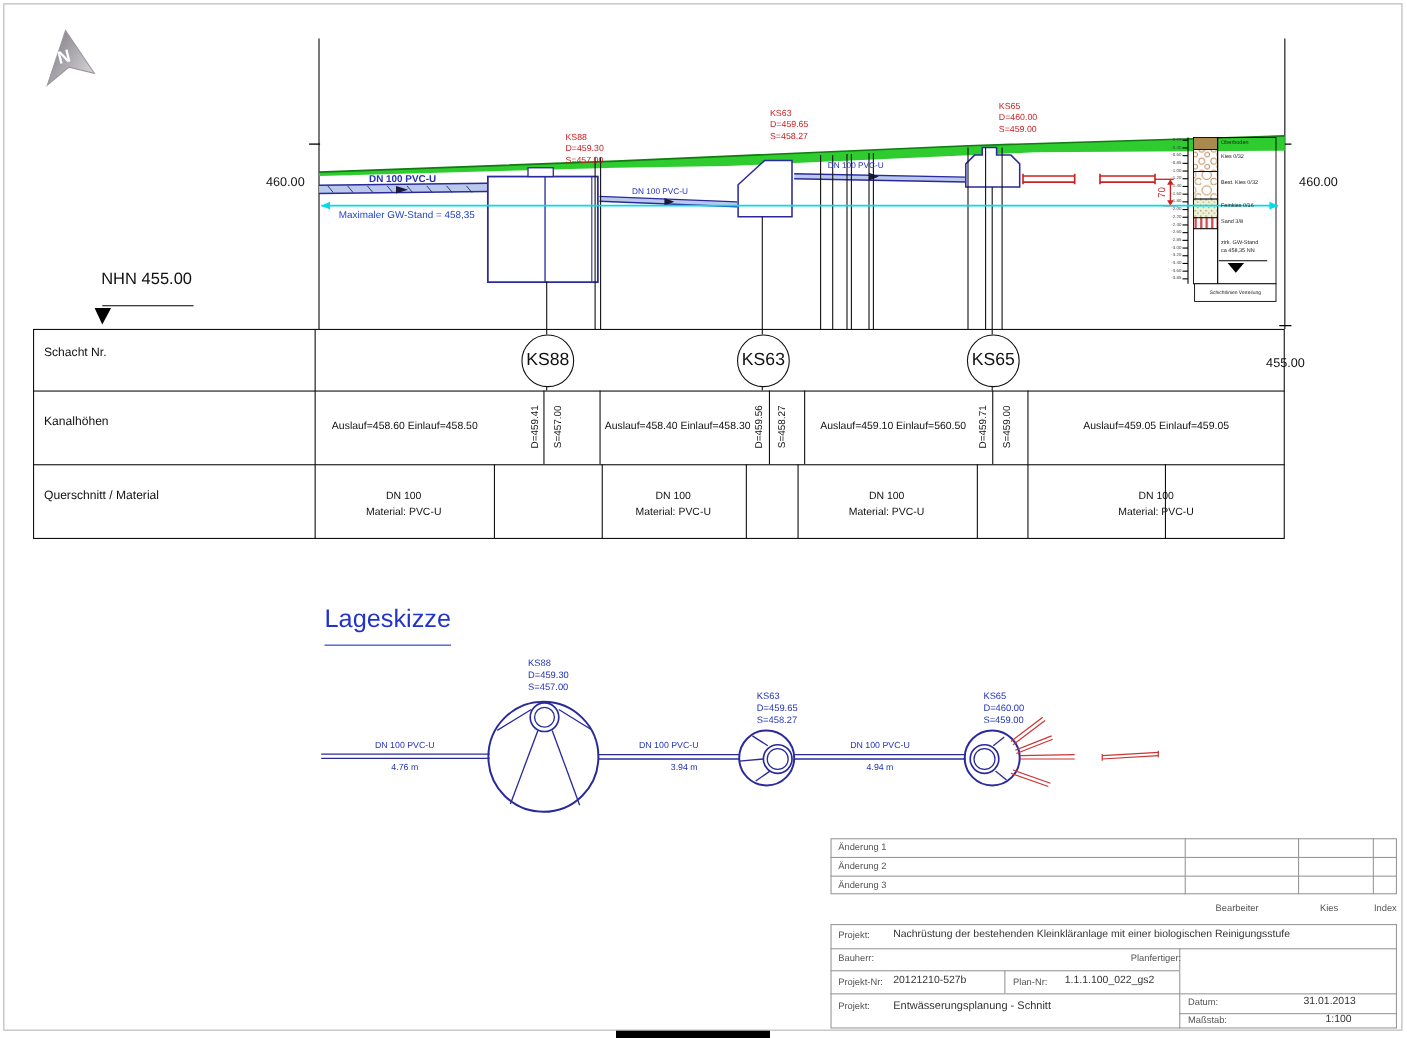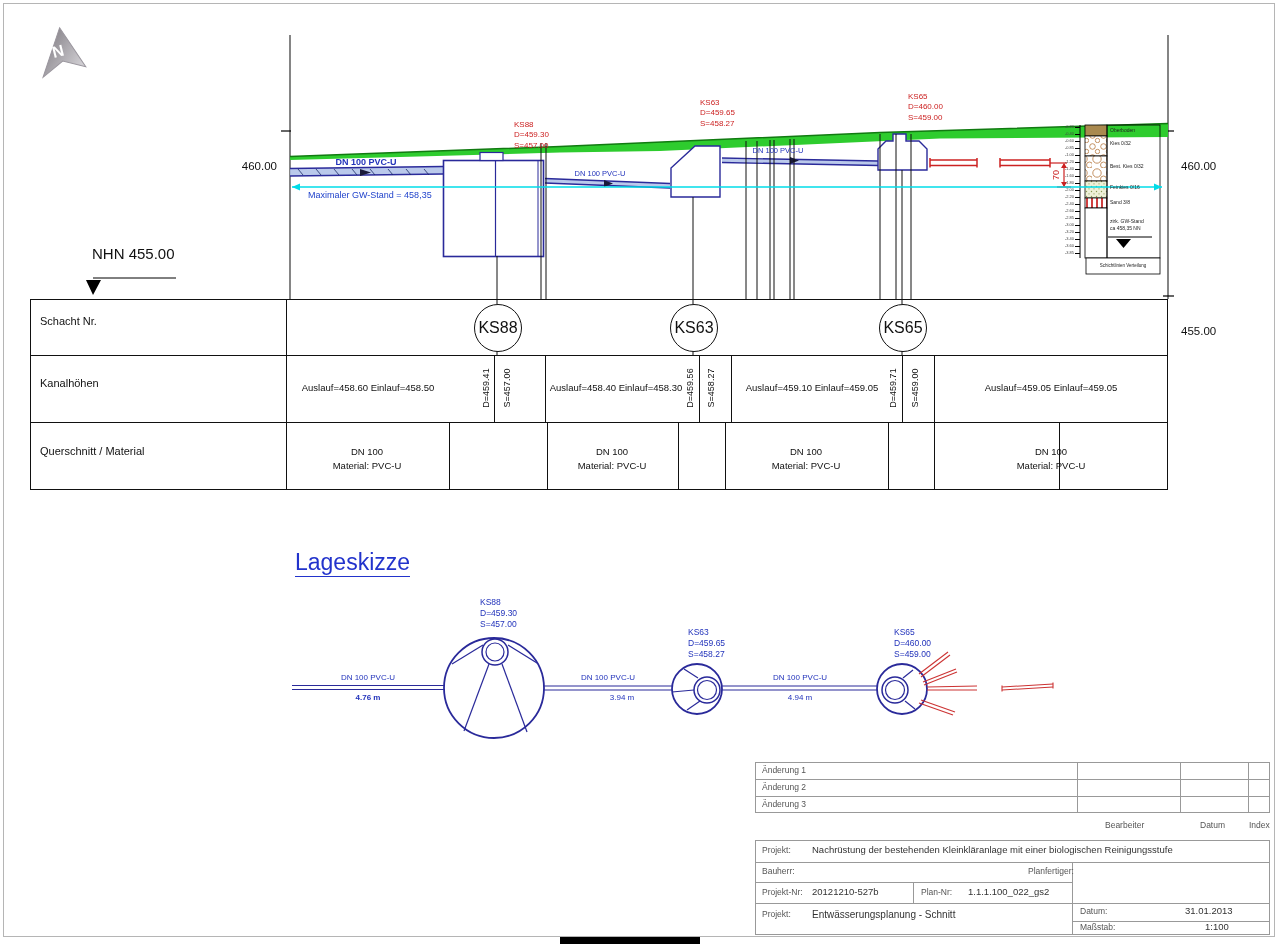--- a/index.html
+++ b/index.html
@@ -224,21 +224,21 @@
         <line x1="1002" y1="687" x2="1053" y2="684"></line>
           <line x1="1002" y1="690" x2="1053" y2="687"></line>
         <line x1="1002" y1="685.5" x2="1002" y2="691.5"></line>
           <line x1="1053" y1="682.5" x2="1053" y2="688.5"></line>
       </g>
     </g>
   </svg>
 
   <div class="t elev" style="left:232px;top:124px;width:45px;text-align:right;">460.00</div>
   <div class="t elev" style="left:1181px;top:124px;">460.00</div>
-  <div class="t elev" style="left:1181px;top:289px;">455.00</div>
+  <div class="t elev" style="left:1151px;top:289px;">455.00</div>
   <div class="t" style="left:92px;top:245px;font-size:15px;">NHN 455.00</div>
   <div class="t" style="left:308px;top:190px;font-size:9px;color:#2244cc;">Maximaler GW-Stand = 458,35</div>
 
   <div class="plabel" style="left:366px;top:157px;font-weight:bold;font-size:9px;">DN 100 PVC-U</div>
   <div class="plabel" style="left:600px;top:169px;font-size:7.5px;">DN 100 PVC-U</div>
   <div class="plabel" style="left:778px;top:146px;font-size:7.5px;">DN 100 PVC-U</div>
 
   <div class="t redlbl" style="left:514px;top:120px;">
     <div>KS88</div>
     <div>D=459.30</div>
@@ -359,21 +359,21 @@
 
   <div class="ln" style="left:494px;top:355px;width:1px;height:67px;"></div>
   <div class="ln" style="left:545px;top:355px;width:1px;height:67px;"></div>
   <div class="ln" style="left:699px;top:355px;width:1px;height:67px;"></div>
   <div class="ln" style="left:731px;top:355px;width:1px;height:67px;"></div>
   <div class="ln" style="left:902px;top:355px;width:1px;height:67px;"></div>
   <div class="ln" style="left:934px;top:355px;width:1px;height:67px;"></div>
 
   <div class="ktext" style="left:368px;top:382px;">Auslauf=458.60 Einlauf=458.50</div>
   <div class="ktext" style="left:616px;top:382px;">Auslauf=458.40 Einlauf=458.30</div>
-  <div class="ktext" style="left:812px;top:382px;">Auslauf=459.10 Einlauf=459.05</div>
+  <div class="ktext" style="left:812px;top:382px;">Auslauf=459.10 Einlauf=560.50</div>
   <div class="ktext" style="left:1051px;top:382px;">Auslauf=459.05 Einlauf=459.05</div>
 
   <div class="vtext" style="left:486px;top:388px;">D=459.41</div>
   <div class="vtext" style="left:507px;top:388px;">S=457.00</div>
   <div class="vtext" style="left:690px;top:388px;">D=459.56</div>
   <div class="vtext" style="left:711px;top:388px;">S=458.27</div>
   <div class="vtext" style="left:893px;top:388px;">D=459.71</div>
   <div class="vtext" style="left:915px;top:388px;">S=459.00</div>
 
   <div class="ln" style="left:449px;top:422px;width:1px;height:68px;"></div>
@@ -394,24 +394,24 @@
   </div>
   <div class="mtext" style="left:806px;top:445px;">
     <div>DN 100</div>
       <div>Material: PVC-U</div>
   </div>
   <div class="mtext" style="left:1051px;top:445px;">
     <div>DN 100</div>
       <div>Material: PVC-U</div>
   </div>
 
-  <div class="t" style="left:295px;top:549px;font-size:23px;color:#2233cc;border-bottom:1.8px solid #2233cc;padding-bottom:1px;">Lageskizze</div>
+  <div class="t" style="left:295px;top:549px;font-size:23px;color:#2233cc;border-bottom:1.8px solid #2233cc;padding-bottom:11px;">Lageskizze</div>
 
   <div class="plabel" style="left:368px;top:673px;">DN 100 PVC-U</div>
-  <div class="plabel" style="left:368px;top:693px;font-weight:bold;">4.76 m</div>
+  <div class="plabel" style="left:368px;top:693px;">4.76 m</div>
   <div class="plabel" style="left:608px;top:673px;">DN 100 PVC-U</div>
   <div class="plabel" style="left:608px;top:693px;padding-left:28px;">3.94 m</div>
   <div class="plabel" style="left:800px;top:673px;">DN 100 PVC-U</div>
   <div class="plabel" style="left:800px;top:693px;">4.94 m</div>
 
   <div class="t lslbl" style="left:480px;top:597px;">
     <div>KS88</div>
     <div>D=459.30</div>
     <div>S=457.00</div>
   </div>
@@ -429,21 +429,21 @@
   <div class="abs" style="left:755px;top:762px;width:515px;height:51px;border:1px solid #999;box-sizing:border-box;"></div>
   <div class="lng" style="left:755px;top:779px;width:515px;height:1px;"></div>
   <div class="lng" style="left:755px;top:796px;width:515px;height:1px;"></div>
   <div class="lng" style="left:1077px;top:762px;width:1px;height:51px;"></div>
   <div class="lng" style="left:1180px;top:762px;width:1px;height:51px;"></div>
   <div class="lng" style="left:1248px;top:762px;width:1px;height:51px;"></div>
   <div class="t tb-lbl" style="left:762px;top:766px;">Änderung 1</div>
   <div class="t tb-lbl" style="left:762px;top:783px;">Änderung 2</div>
   <div class="t tb-lbl" style="left:762px;top:800px;">Änderung 3</div>
   <div class="t tb-lbl" style="left:1105px;top:821px;">Bearbeiter</div>
-  <div class="t tb-lbl" style="left:1200px;top:821px;">Datum</div>
+  <div class="t tb-lbl" style="left:1200px;top:821px;">Kies</div>
   <div class="t tb-lbl" style="left:1249px;top:821px;text-align:center;">Index</div>
 
   <div class="abs" style="left:755px;top:840px;width:515px;height:95px;border:1px solid #999;box-sizing:border-box;"></div>
   <div class="lng" style="left:755px;top:862px;width:515px;height:1px;"></div>
   <div class="lng" style="left:755px;top:882px;width:317px;height:1px;"></div>
   <div class="lng" style="left:755px;top:903px;width:515px;height:1px;"></div>
   <div class="lng" style="left:1072px;top:921px;width:198px;height:1px;"></div>
   <div class="lng" style="left:1072px;top:862px;width:1px;height:73px;"></div>
   <div class="lng" style="left:913px;top:882px;width:1px;height:21px;"></div>
 

